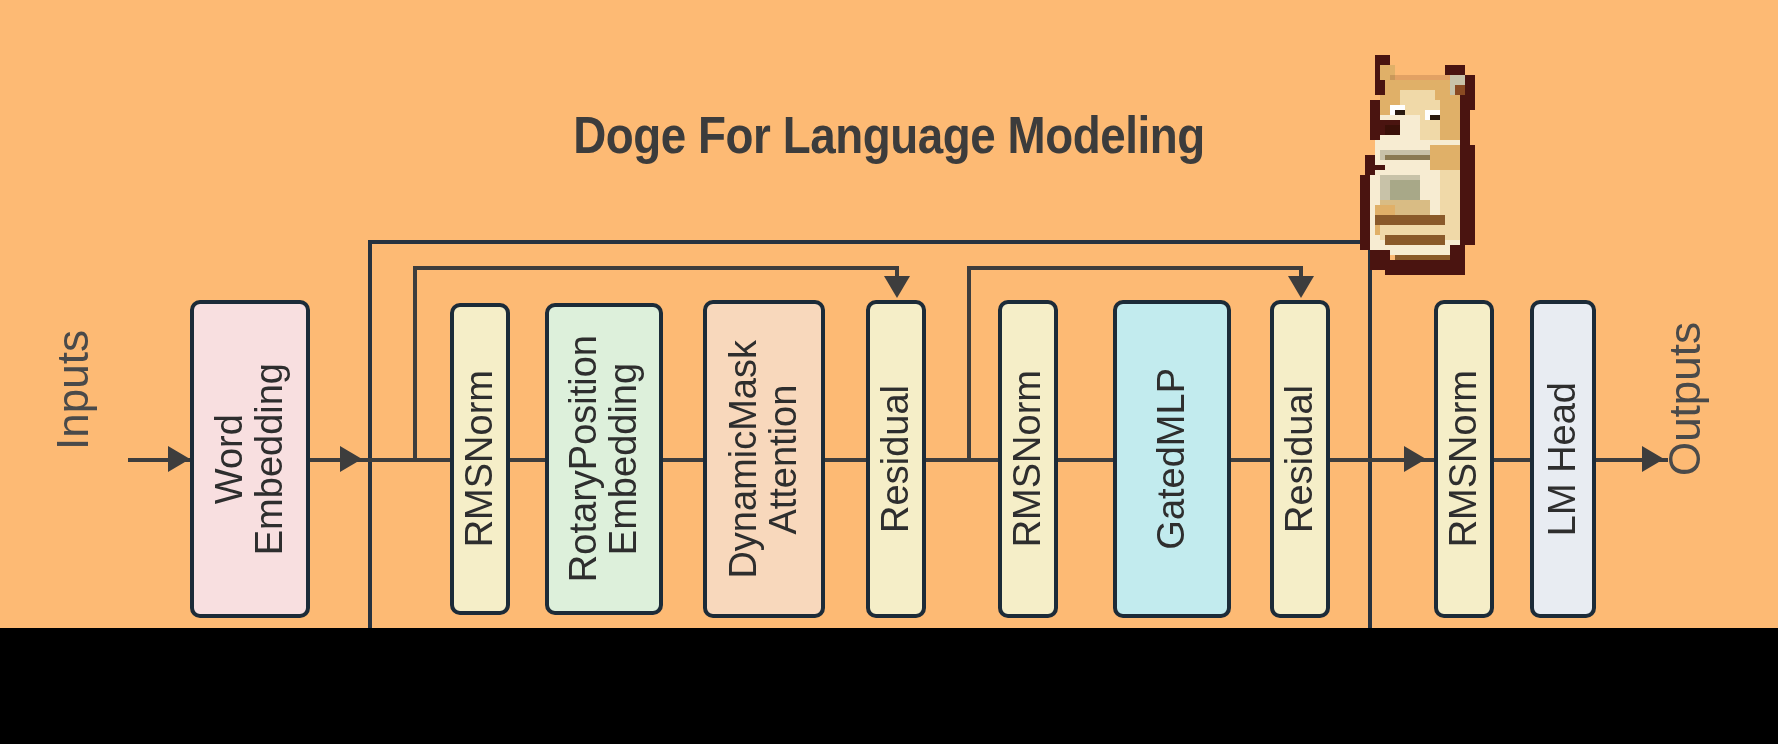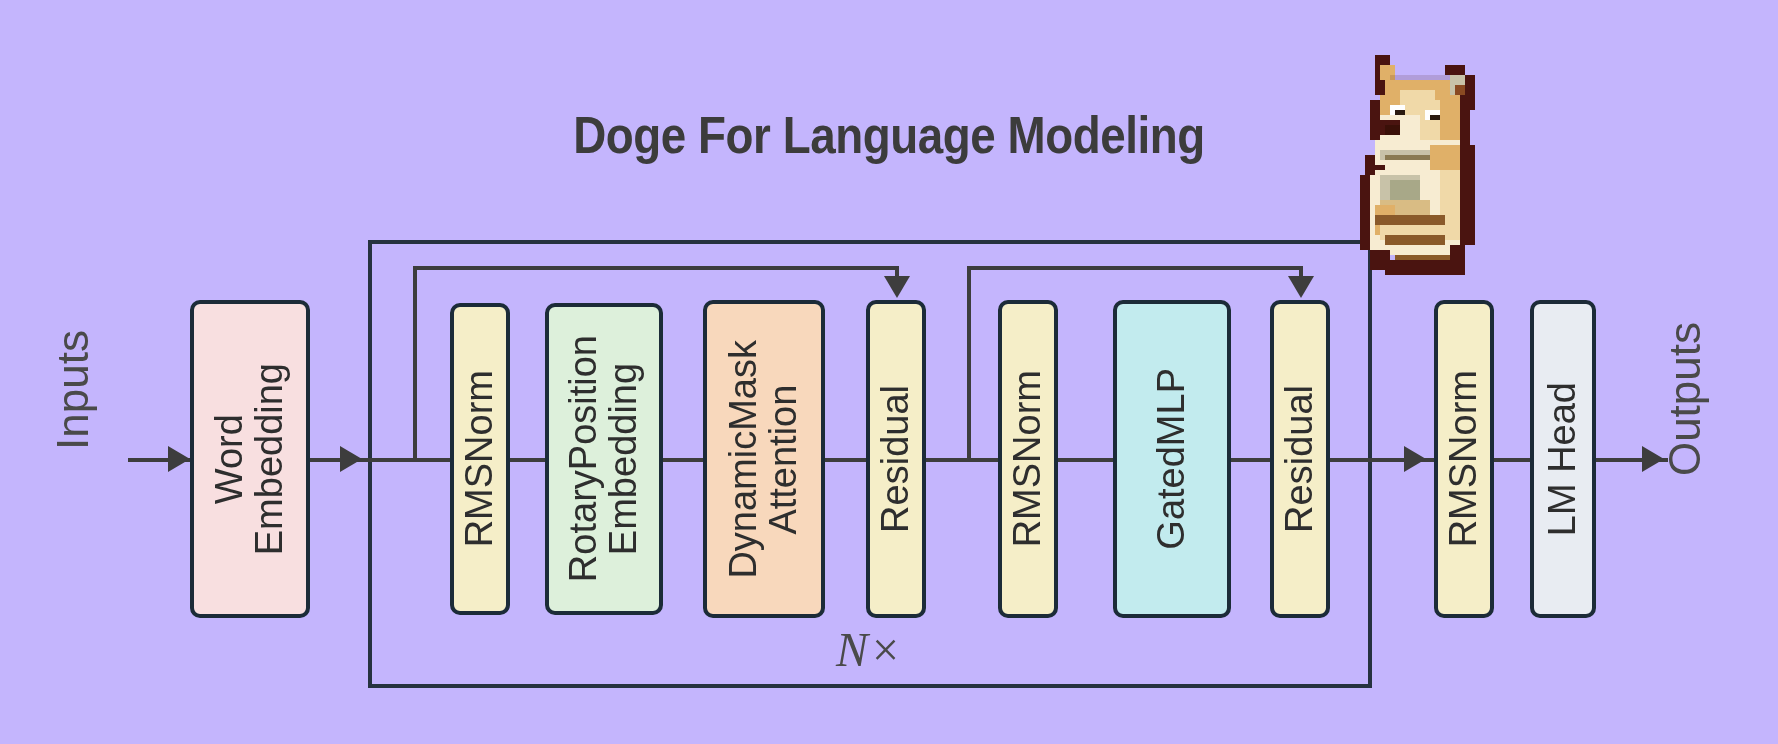--- a/index.html
+++ b/index.html
@@ -6,22 +6,22 @@
     margin: 0;
     padding: 0;
     background: #000000;
   }
   body {
     font-family: "Liberation Sans", sans-serif;
   }
   #canvas {
     position: relative;
     width: 1778px;
-    height: 744px;
-    background: #c4b5fd;
+    height: 628px;
+    background: #fdba74;
     overflow: hidden;
   }
 
   
   #diagram-title {
     position: absolute;
     left: 0;
     top: 105px;
     width: 1778px;
     text-align: center;

